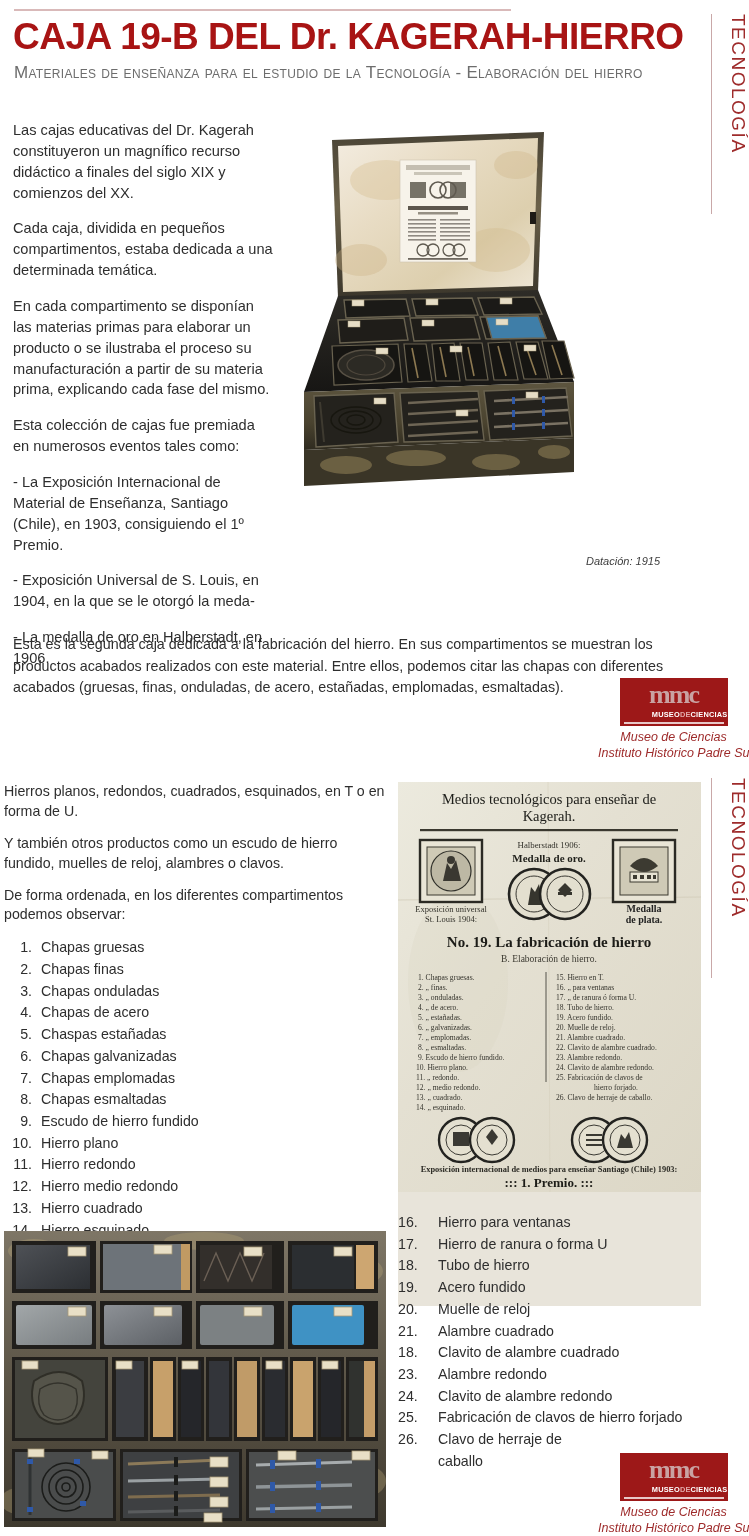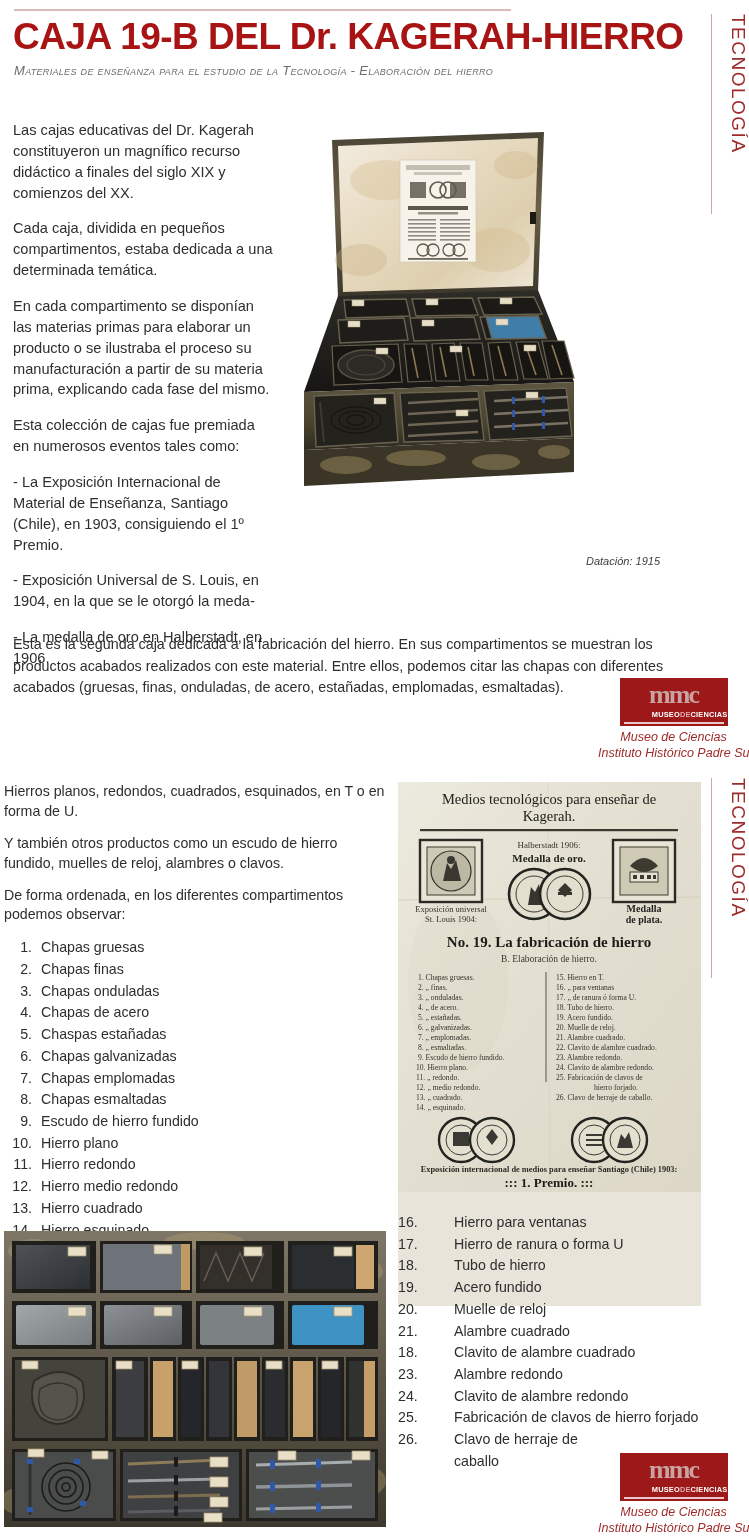--- a/index.html
+++ b/index.html
@@ -18,22 +18,22 @@
     position:absolute;left:14px;top:9px;width:497px;height:2px;
     background:#d9b9b9;
   }
   .title{
     position:absolute;left:13px;top:18px;
     font-size:37px;font-weight:bold;letter-spacing:-0.5px;
     color:#a81414;line-height:1.05;white-space:nowrap;
   }
   .subtitle{
     position:absolute;left:14px;top:63px;
-    font-size:13px;color:#6d6d6d;font-variant:small-caps;
-    letter-spacing:0.3px;white-space:nowrap;font-style:italic;
+    font-size:17px;color:#6d6d6d;font-variant:small-caps;
+    letter-spacing:0.3px;white-space:nowrap;
   }
 
   
   .vrail{position:absolute;width:46px;}
   .vrail .vline{
     position:absolute;left:8px;top:0;width:1px;height:100%;
     background:#c9a8a8;
   }
   .vrail .vtext{
     position:absolute;left:0;top:0;width:100%;
@@ -110,21 +110,21 @@
   }
   .numlist li .n{width:28px;flex:0 0 28px;text-align:right;padding-right:9px;}
   .numlist li .t{flex:1;}
 
   .poster{
     position:absolute;left:398px;top:782px;width:303px;height:524px;
     overflow:hidden;background:#e8e4da;
   }
 
   .col2-right{position:absolute;left:398px;top:1212px;width:350px;}
-  .col2-right .numlist li .n{width:40px;flex:0 0 40px;text-align:left;padding-right:16px;}
+  .col2-right .numlist li .n{width:40px;flex:0 0 40px;text-align:left;padding-right:0;}
 
   .photo-bottom{
     position:absolute;left:4px;top:1231px;width:382px;height:296px;overflow:hidden;
   }
 
   
   svg{display:block;}
 </style>
 </head>
 <body>

